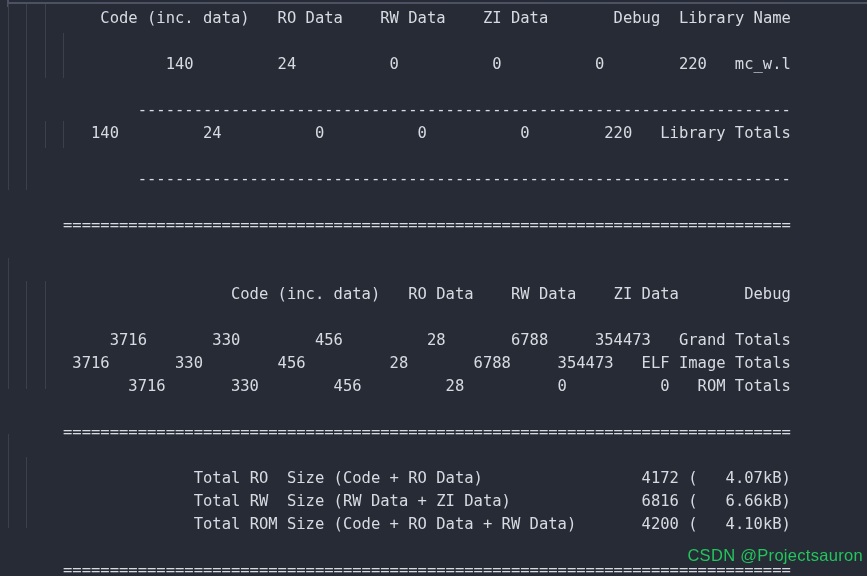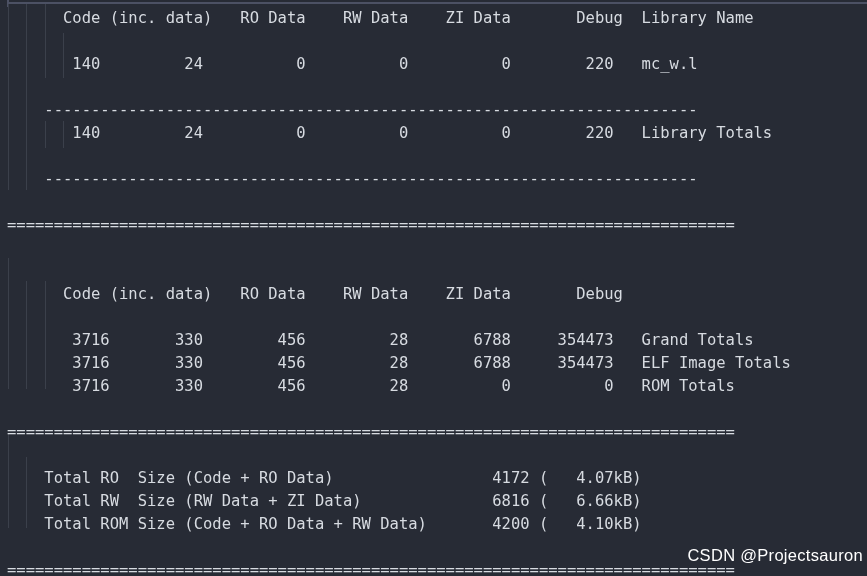--- a/index.html
+++ b/index.html
@@ -47,28 +47,29 @@
     margin: 0;
     font-family: "DejaVu Sans Mono", "Liberation Mono", monospace;
     font-size: 15.5px;
     line-height: 23px;
     color: #d7dbe1;
     white-space: pre;
   }
   pre.code .line {
     height: 23px;
     white-space: pre;
+    text-align: right;
   }
   .watermark {
     position: absolute;
     top: 546px;
     right: 4px;
     font-family: "Liberation Sans", "DejaVu Sans", sans-serif;
     font-size: 16.5px;
-    color: #ffffff;
+    color: #22c55e;
     letter-spacing: 0.3px;
   }
 </style>
 </head>
 <body>
 
 <div class="viewport">
 
   <div class="pane-corner-stub"></div>
   <div class="pane-top-border"></div>

